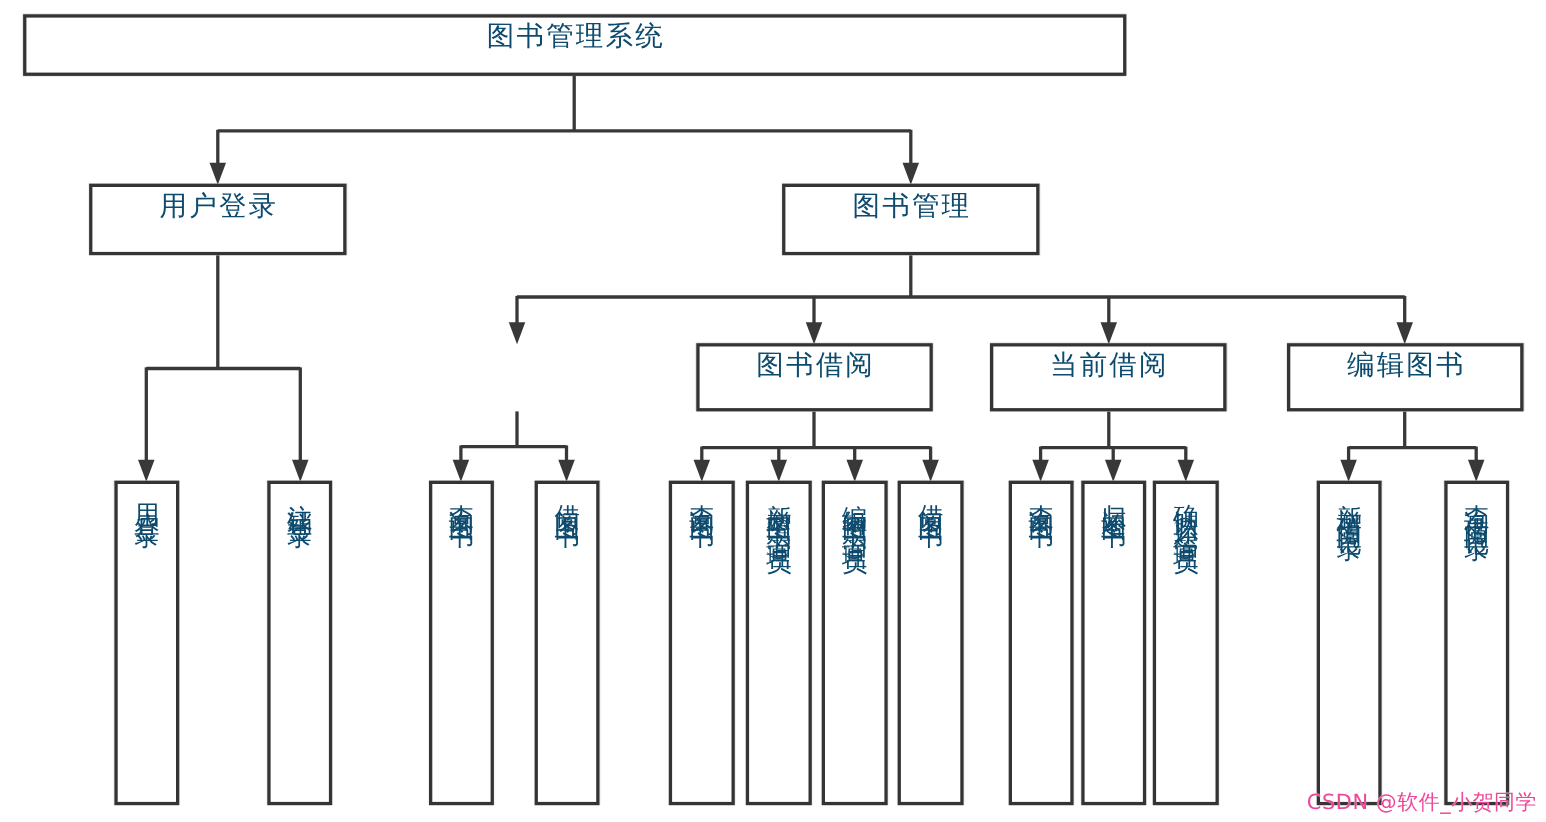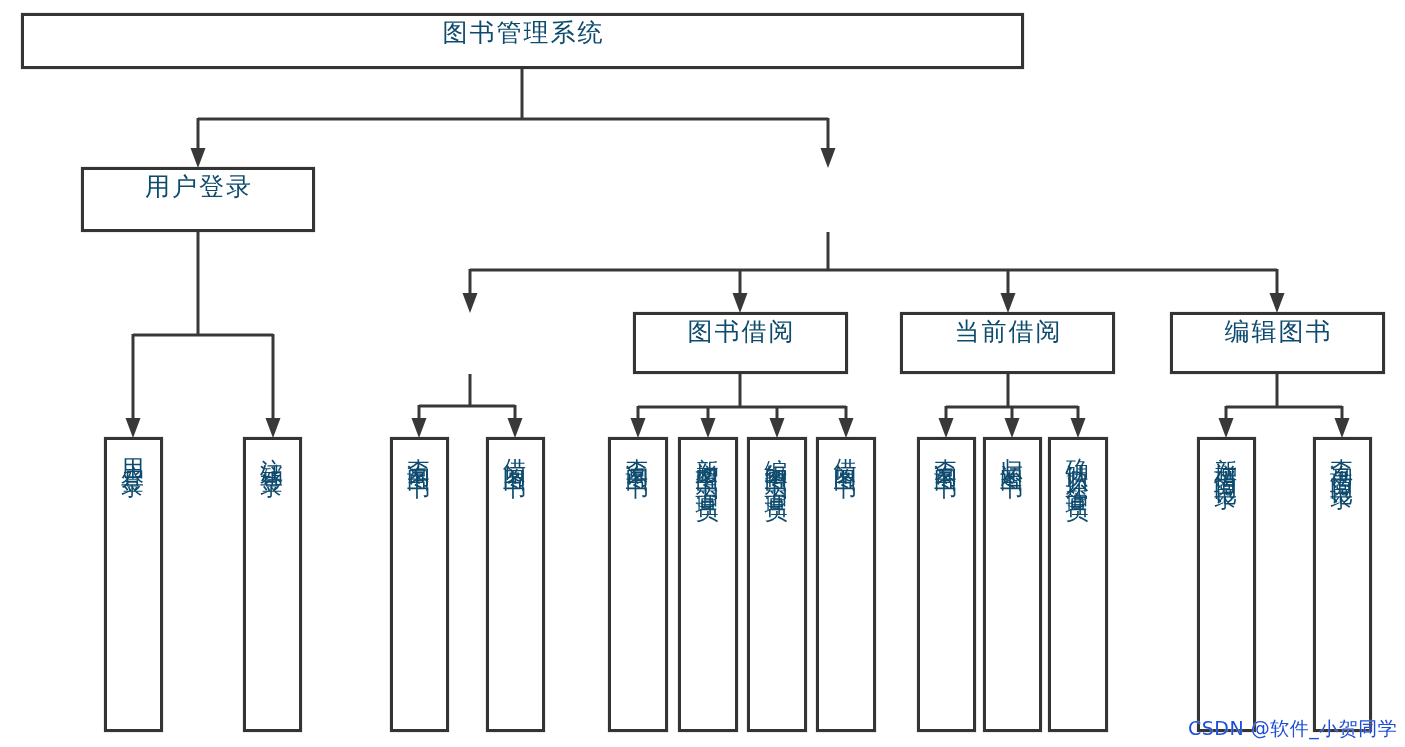--- a/index.html
+++ b/index.html
@@ -29,21 +29,21 @@
   }
   .node.v span{
     writing-mode:vertical-rl;
     font-size:23px;letter-spacing:6px;
     white-space:nowrap;
   }
   .watermark{
     position:absolute;
     left:1188px;top:716px;
     font-size:19px;letter-spacing:.5px;
-    color:#1d4ed8;
+    color:#ec4899;
     text-shadow:0 0 1px #ffffff;
     white-space:nowrap;
     z-index:5;
   }
 </style>
 </head>
 <body>
 
 <div class="stage">
 
@@ -127,20 +127,23 @@
     </g>
   </svg>
 
   <div class="node h" style="left:21px;top:13px;width:1003px;height:56px">
     <span>图书管理系统</span>
   </div>
 
   <div class="node h" style="left:81px;top:167px;width:234px;height:65px">
     <span>用户登录</span>
   </div>
+  <div class="node h" style="left:711px;top:167px;width:234px;height:65px">
+    <span>图书管理</span>
+  </div>
 
   <div class="node h" style="left:633px;top:312px;width:215px;height:62px">
     <span>图书借阅</span>
   </div>
   <div class="node h" style="left:900px;top:312px;width:215px;height:62px">
     <span>当前借阅</span>
   </div>
   <div class="node h" style="left:1170px;top:312px;width:215px;height:62px">
     <span>编辑图书</span>
   </div>

